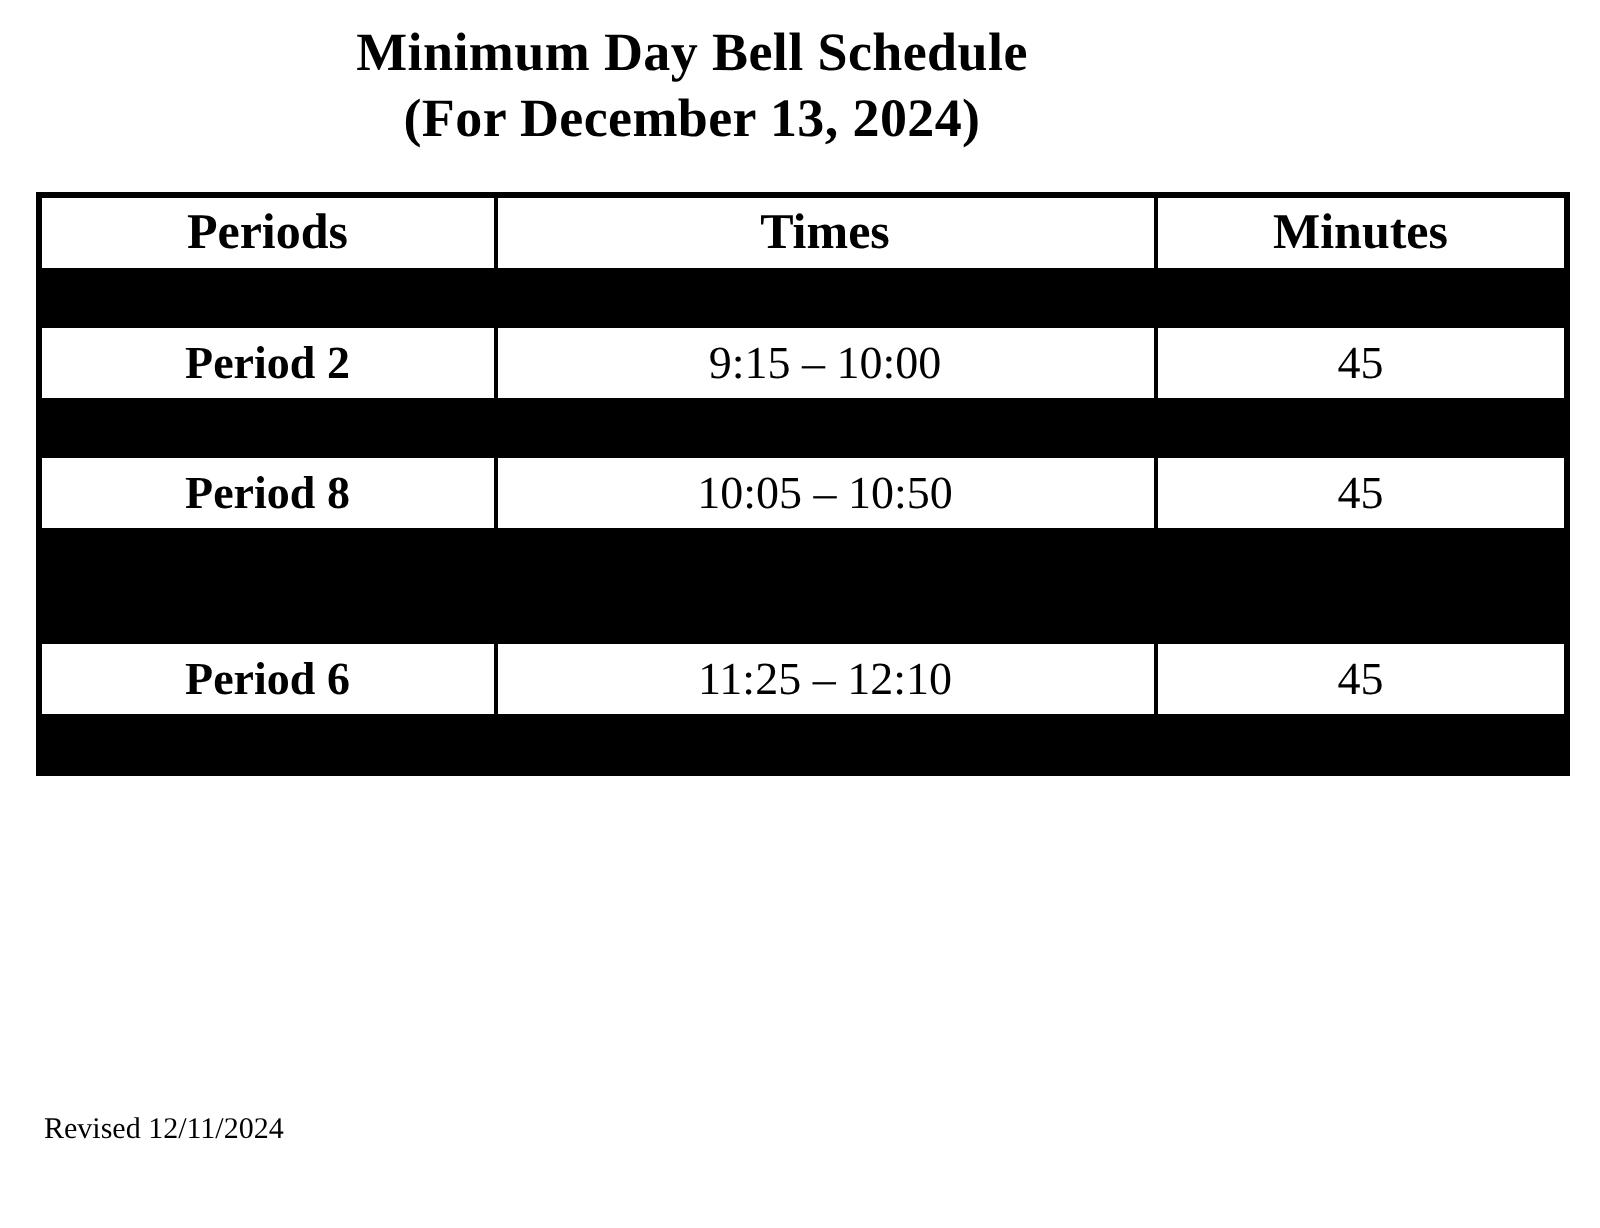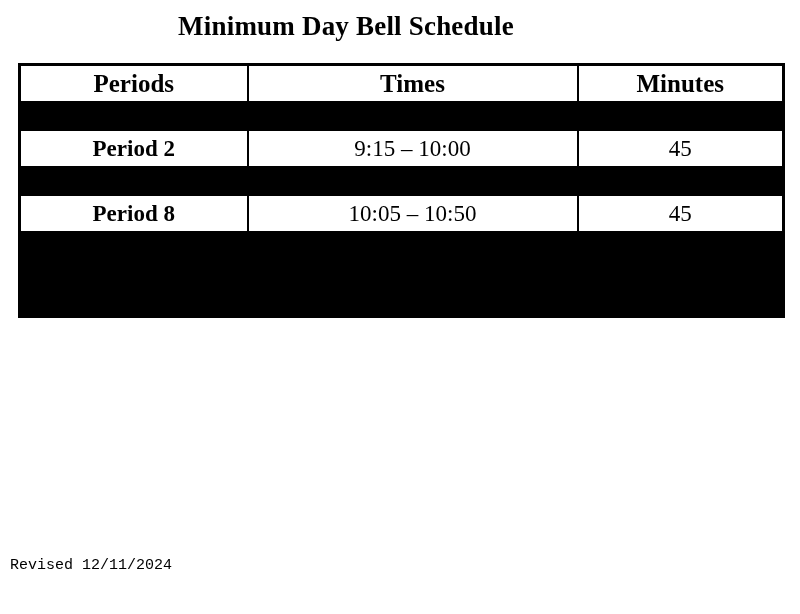--- a/index.html
+++ b/index.html
@@ -70,33 +70,34 @@
   tr.blackbar td {
     background: #000000;
     height: 26px;
     border-left-color: #000;
     border-right-color: #000;
     border-top-color: #000;
     border-bottom-color: #000;
   }
   .footer {
     position: absolute;
-    left: 10px;
+    left: 22px;
     bottom: 40px;
     font-size: 15px;
-    font-family: Liberation Mono, monospace;
+    font-family: Liberation Serif, serif;
   }
 </style>
 </head>
 <body>
 
 <div class="page">
 
   <div class="title-block">
     <div class="title-line">Minimum Day Bell Schedule</div>
+    <div class="title-line">(For December 13, 2024)</div>
   </div>
 
   <div class="table-wrap">
     <table class="schedule">
       <colgroup>
         <col class="c1">
         <col class="c2">
         <col class="c3">
       </colgroup>
       <tbody>
@@ -133,20 +134,25 @@
           <td></td>
           <td></td>
         </tr>
 
         <tr class="blackbar">
           <td></td>
           <td></td>
           <td></td>
         </tr>
 
+        <tr>
+          <td class="period-name">Period 6</td>
+          <td class="period-time">11:25 – 12:10</td>
+          <td class="period-min">45</td>
+        </tr>
         <tr class="blackbar">
           <td></td>
           <td></td>
           <td></td>
         </tr>
 
       </tbody>
     </table>
   </div>
 

